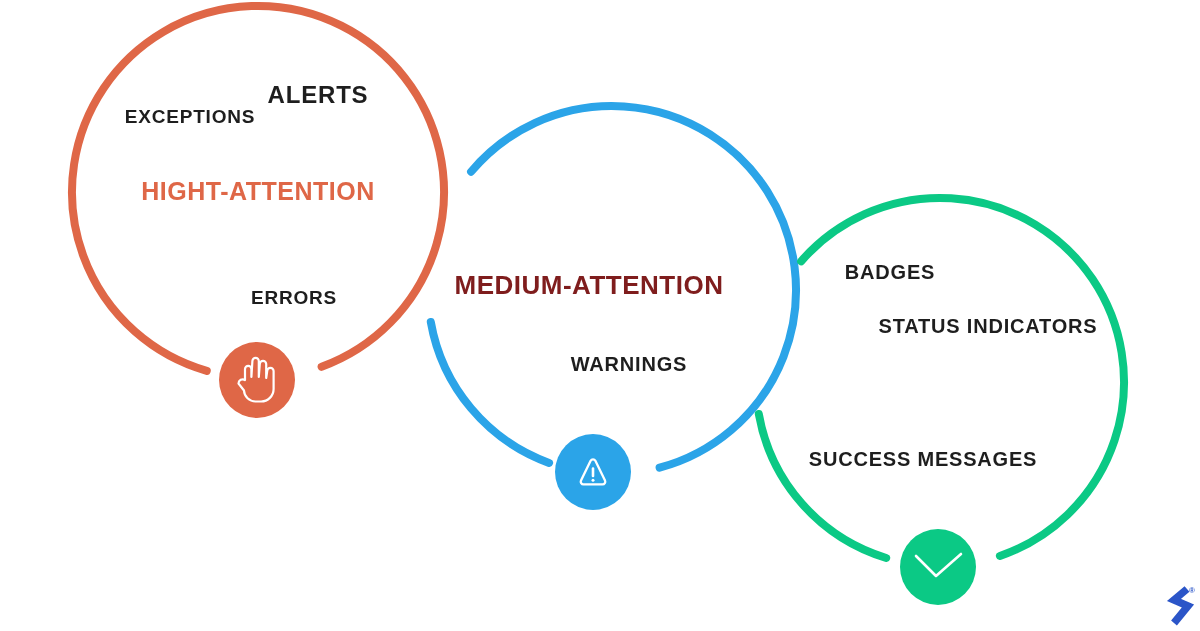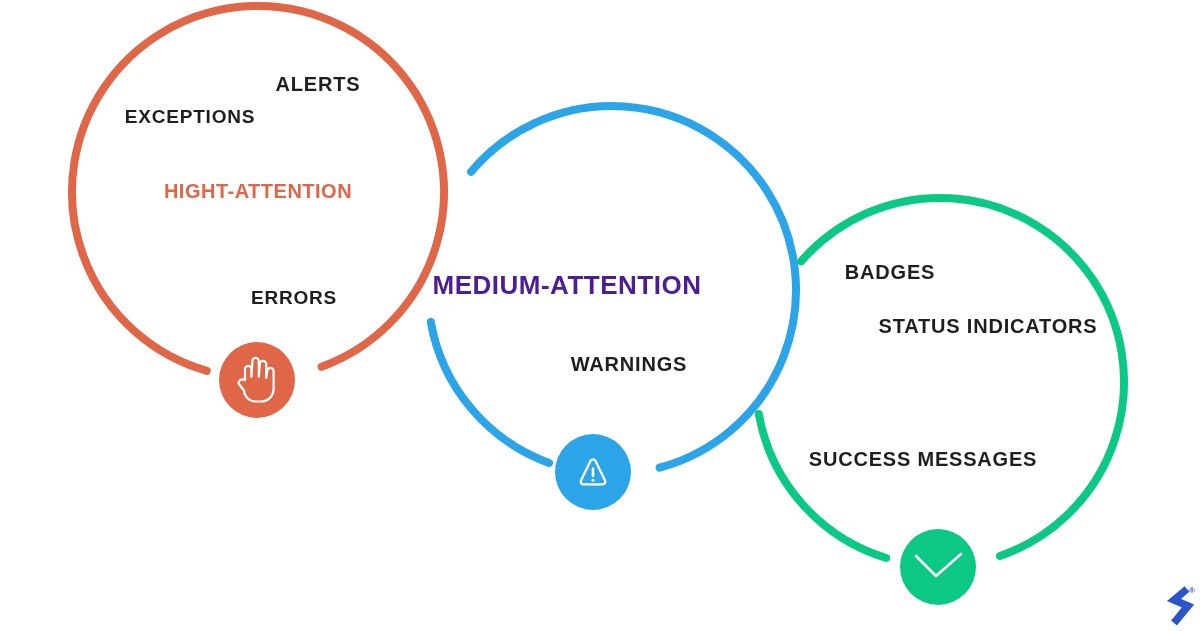--- a/index.html
+++ b/index.html
@@ -71,26 +71,26 @@
         <circle cx="0" cy="8.3" r="1.5" fill="#FFFFFF"></circle>
       </g>
     </g>
 
     <g>
       <circle cx="938" cy="567" r="38" fill="#0BC985"></circle>
       <path transform="translate(938,566)" d="M -22 -10 L -2 10 L 23 -12" fill="none" stroke="#FFFFFF" stroke-width="2.6" stroke-linecap="round" stroke-linejoin="round"></path>
     </g>
   </svg>
 
-  <div class="lbl" style="left:318px;top:84px;font-size:20px">ALERTS</div>
+  <div class="lbl" style="left:318px;top:95px;font-size:24px">ALERTS</div>
   <div class="lbl" style="left:190px;top:117px;font-size:19px">EXCEPTIONS</div>
-  <div class="ring-title" style="left:258px;top:191px;font-size:20px;color:#DF6747">HIGHT-ATTENTION</div>
+  <div class="ring-title" style="left:258px;top:191px;font-size:25px;color:#DF6747">HIGHT-ATTENTION</div>
   <div class="lbl" style="left:294px;top:298px;font-size:19px">ERRORS</div>
 
-  <div class="ring-title" style="left:567px;top:285px;font-size:26px;color:#4c1d95">MEDIUM-ATTENTION</div>
+  <div class="ring-title" style="left:589px;top:285px;font-size:26px;color:#7f1d1d">MEDIUM-ATTENTION</div>
   <div class="lbl" style="left:629px;top:364px;font-size:20px">WARNINGS</div>
 
   <div class="lbl" style="left:890px;top:272px;font-size:20px">BADGES</div>
   <div class="lbl" style="left:988px;top:326px;font-size:20px">STATUS INDICATORS</div>
   <div class="lbl" style="left:923px;top:459px;font-size:20px">SUCCESS MESSAGES</div>
 
   <svg class="logo-wrap" viewBox="0 0 34 44">
     <path d="M 21 3 L 8 14 L 22 20 L 8 37" fill="none" stroke="#2B55C8" stroke-width="7.5"></path>
   </svg>
   <span class="reg-mark">®</span>

